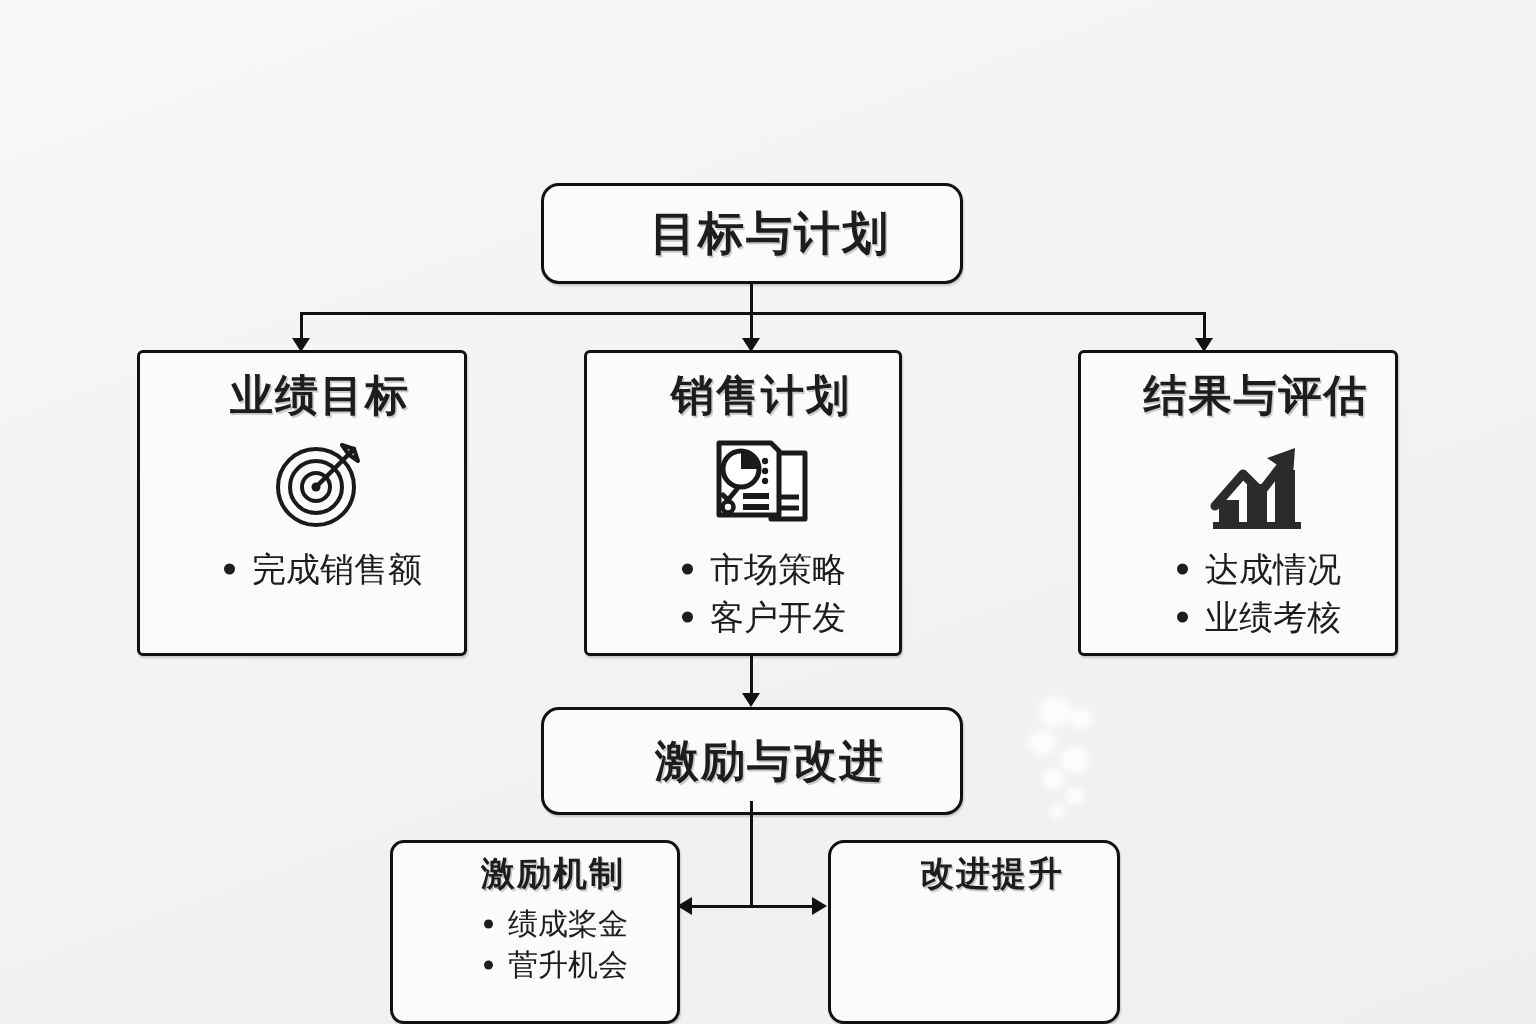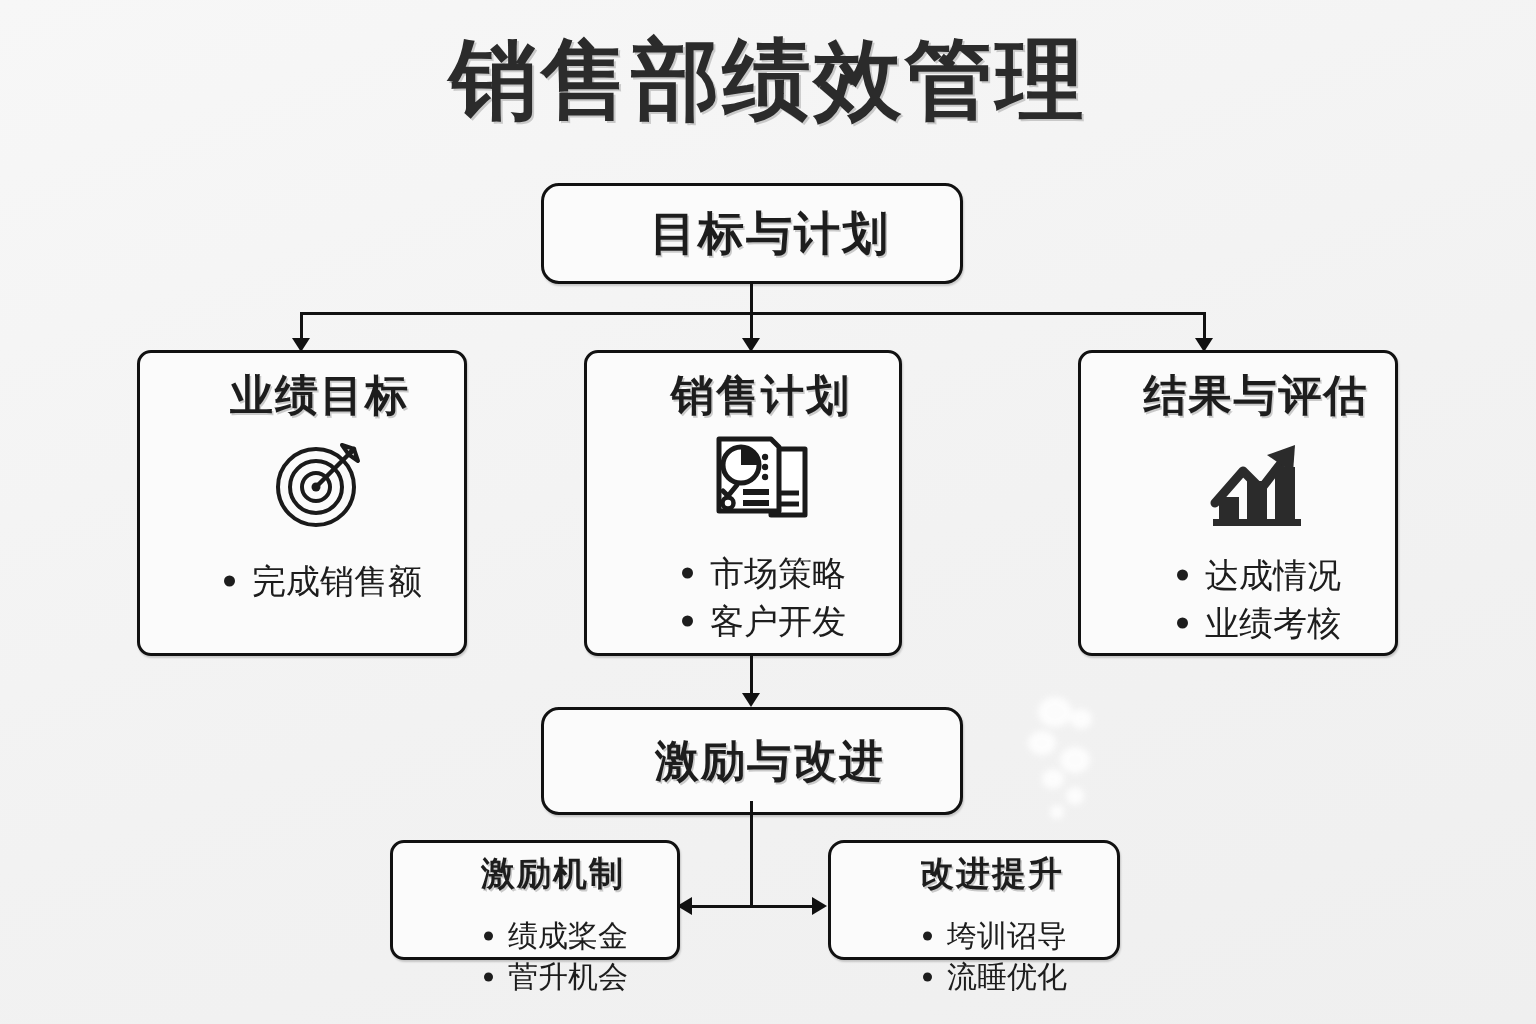--- a/index.html
+++ b/index.html
@@ -82,37 +82,37 @@
     border-radius: 18px;
   }
   #node-root .node-title { font-size: 46px; }
 
   
   .node-mid {
     top: 350px;
     height: 306px;
     justify-content: flex-start;
     padding-top: 14px;
-    border-radius: 14px;
+    border-radius: 6px;
   }
   #node-goal  { left: 137px; width: 330px; }
   #node-plan  { left: 584px; width: 318px; }
   #node-result{ left: 1078px; width: 320px; }
   .node-mid .node-title { font-size: 43px; margin-bottom: 6px; }
 
   .icon-wrap {
     height: 104px;
     display: flex;
     align-items: center;
     justify-content: center;
     margin-bottom: 6px;
   }
   .bullets {
     list-style: none;
-    margin: 16px;
+    margin: 4px;
     padding: 0 0 0 4px;
     font-size: 34px;
     line-height: 1.42;
     color: #1d1d1d;
     font-weight: 500;
     text-align: left;
   }
   .bullets li {
     position: relative;
     padding-left: 30px;
@@ -137,21 +137,21 @@
     width: 422px;
     height: 108px;
     justify-content: center;
     border-radius: 18px;
   }
   #node-improve .node-title { font-size: 44px; }
 
   
   .node-bottom {
     top: 840px;
-    height: 120px;
+    height: 184px;
     justify-content: flex-start;
     padding-top: 8px;
     border-radius: 14px;
   }
   #node-incentive { left: 390px; width: 290px; }
   #node-upgrade   { left: 828px; width: 292px; border-radius: 16px; }
   .node-bottom .node-title { font-size: 34px; margin-bottom: 2px; }
   .node-bottom .bullets { font-size: 30px; line-height: 1.38; }
   .node-bottom .bullets li { padding-left: 26px; }
   .node-bottom .bullets li::before { width: 9px; height: 9px; }
@@ -197,21 +197,20 @@
   <div class="watermark">
     <span style="left:18px;  top:2px;   width:34px; height:30px;"></span>
     <span style="left:50px;  top:14px;  width:22px; height:20px;"></span>
     <span style="left:8px;   top:36px;  width:28px; height:24px;"></span>
     <span style="left:40px;  top:52px;  width:30px; height:26px;"></span>
     <span style="left:22px;  top:74px;  width:22px; height:20px;"></span>
     <span style="left:46px;  top:92px;  width:18px; height:18px;"></span>
     <span style="left:30px;  top:110px; width:14px; height:14px;"></span>
   </div>
 
-  <div class="page-title">销售部绩效管理</div>
 
   <div class="node" id="node-root">
     <div class="node-title">目标与计划</div>
   </div>
 
   <div class="conn conn-v" style="left:750px; top:284px; height:30px;"></div>
   <div class="conn conn-h" style="left:301px; top:312px; width:903px;"></div>
 
   <div class="conn conn-v" style="left:300px; top:312px; height:26px;"></div>
   <div class="arrow-down" style="left:292px; top:338px;"></div>
@@ -305,19 +304,15 @@
   <div class="node node-bottom" id="node-incentive">
     <div class="node-title">激励机制</div>
     <ul class="bullets">
       <li>绩成桨金</li>
       <li>菅升机会</li>
     </ul>
   </div>
 
   <div class="node node-bottom" id="node-upgrade">
     <div class="node-title">改进提升</div>
-    <ul class="bullets">
-      <li>垮训诏导</li>
-      <li>流睡优化</li>
-    </ul>
   </div>
 
 </div>
 
 </body></html>

